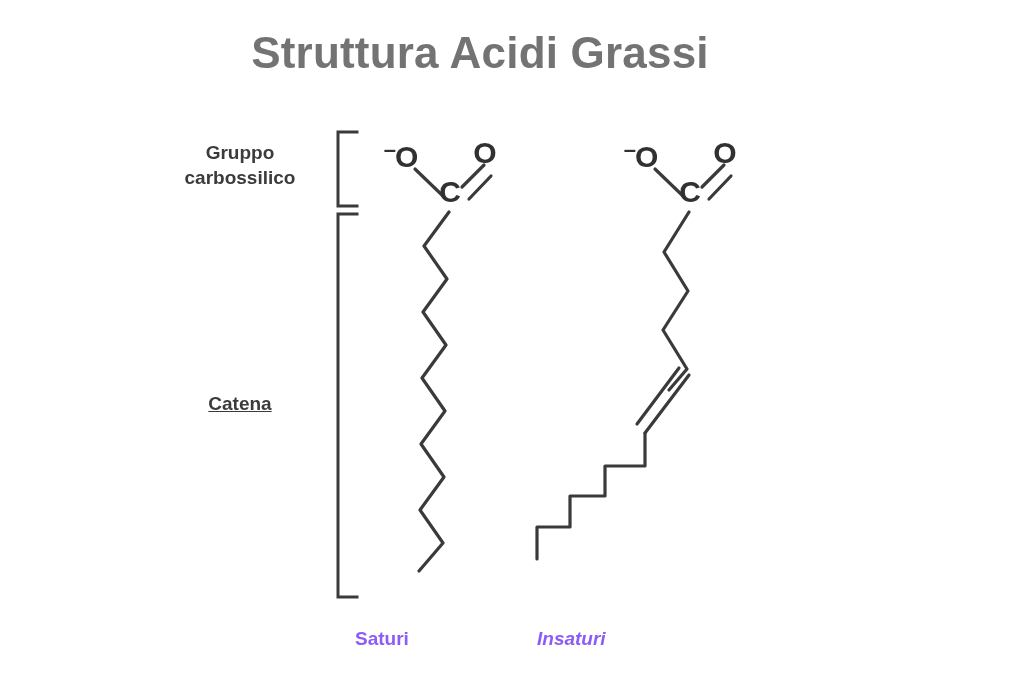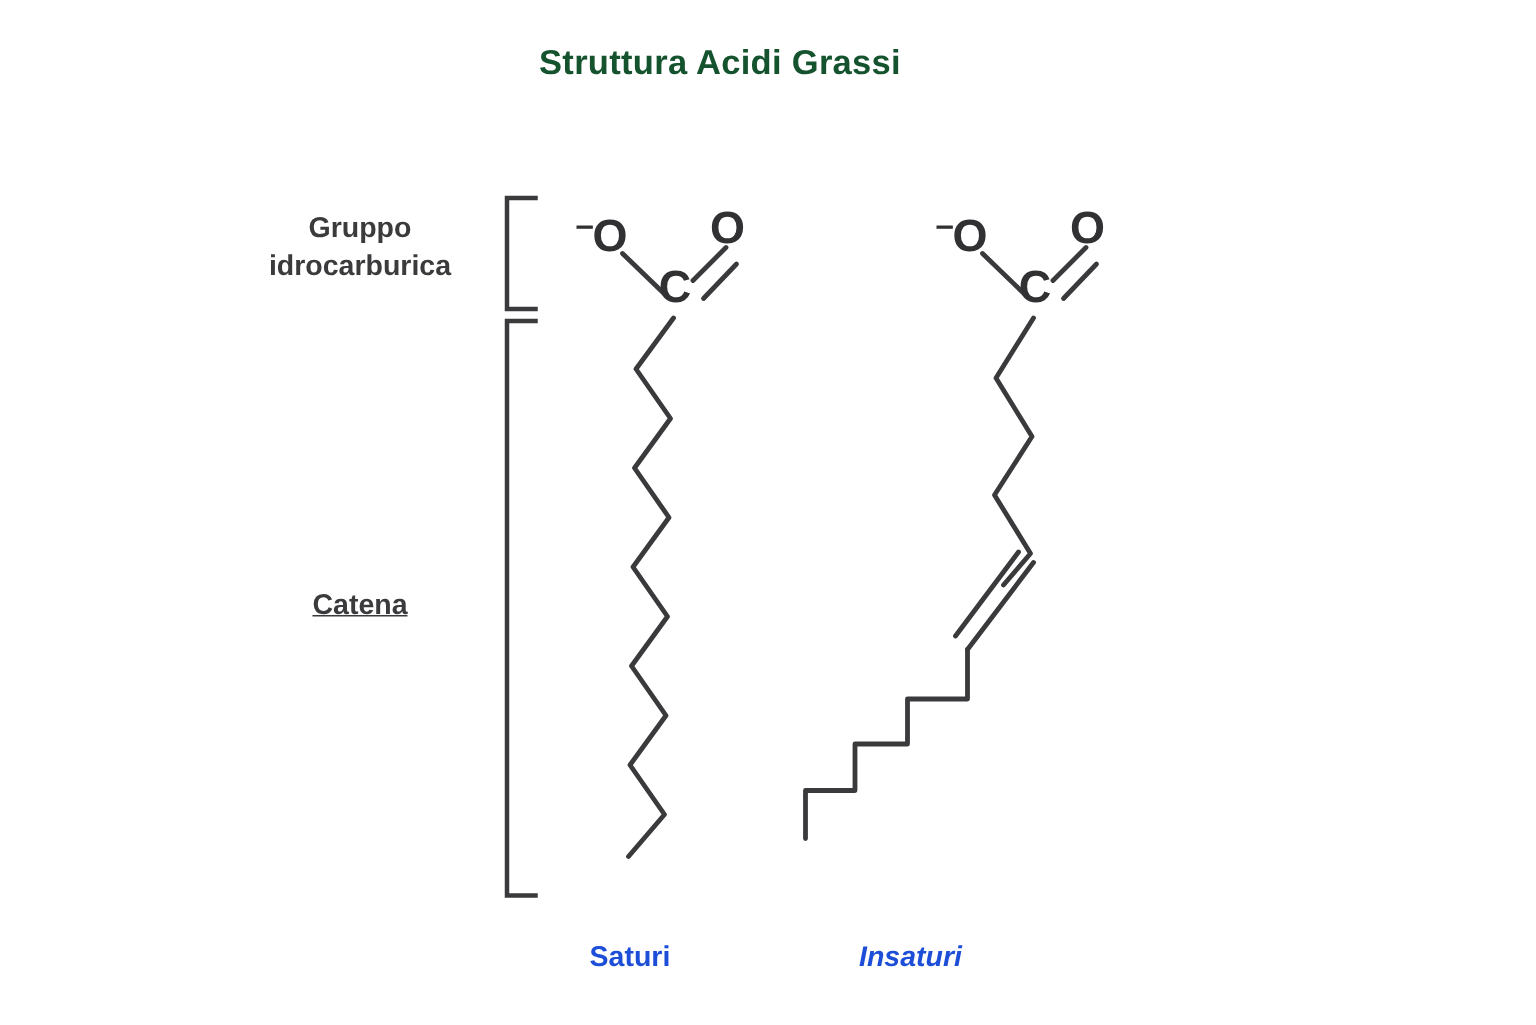--- a/index.html
+++ b/index.html
@@ -20,23 +20,23 @@
     top: 0;
     width: 1024px;
     height: 683px;
   }
   .title {
     position: absolute;
     left: 0;
     top: 28px;
     width: 960px;
     text-align: center;
-    font-size: 23px;
+    font-size: 44px;
     font-weight: bold;
-    color: #14532d;
+    color: #737373;
     letter-spacing: 0.2px;
   }
   .side-label {
     position: absolute;
     text-align: center;
     font-size: 19px;
     font-weight: bold;
     color: #3b3b3d;
     line-height: 1.32;
   }
@@ -49,22 +49,21 @@
   #label-catena {
     left: 150px;
     top: 391px;
     width: 180px;
     text-decoration: underline;
   }
   .bottom-label {
     position: absolute;
     font-size: 19px;
     font-weight: bold;
-    color: #1d4ed8;
-    text-align: center;
+    color: #8b5cf6;
   }
   #label-saturi {
     left: 355px;
     top: 628px;
     width: 130px;
   }
   #label-insaturi {
     left: 537px;
     top: 628px;
     width: 140px;
@@ -143,21 +142,21 @@
              L 570 527
              L 537 527
              L 537 559"></path>
   </g>
 </svg>
 
 <div class="title">Struttura Acidi Grassi</div>
 
 <div class="side-label" id="label-carbossilico">
   <span class="l1">Gruppo</span>
-  <span class="l2">idrocarburica</span>
+  <span class="l2">carbossilico</span>
 </div>
 
 <div class="side-label" id="label-catena">
   <span class="l1">Catena</span>
 </div>
 
 <div class="atom" style="left:373px; top:137px; width:56px;">
   <span class="minus">–</span><span>O</span>
 </div>
 

